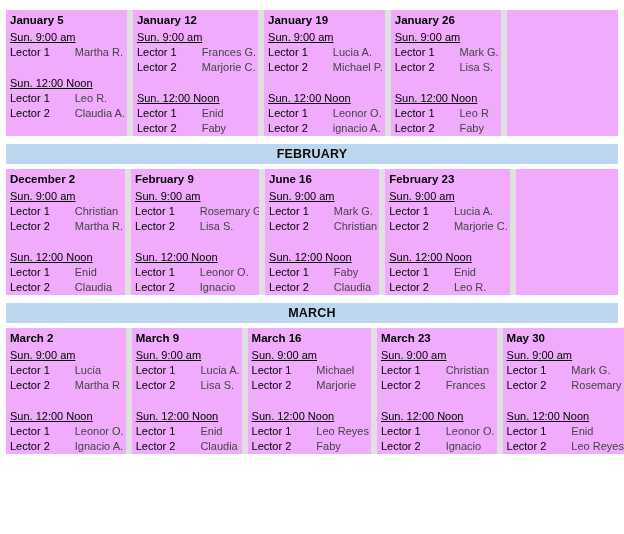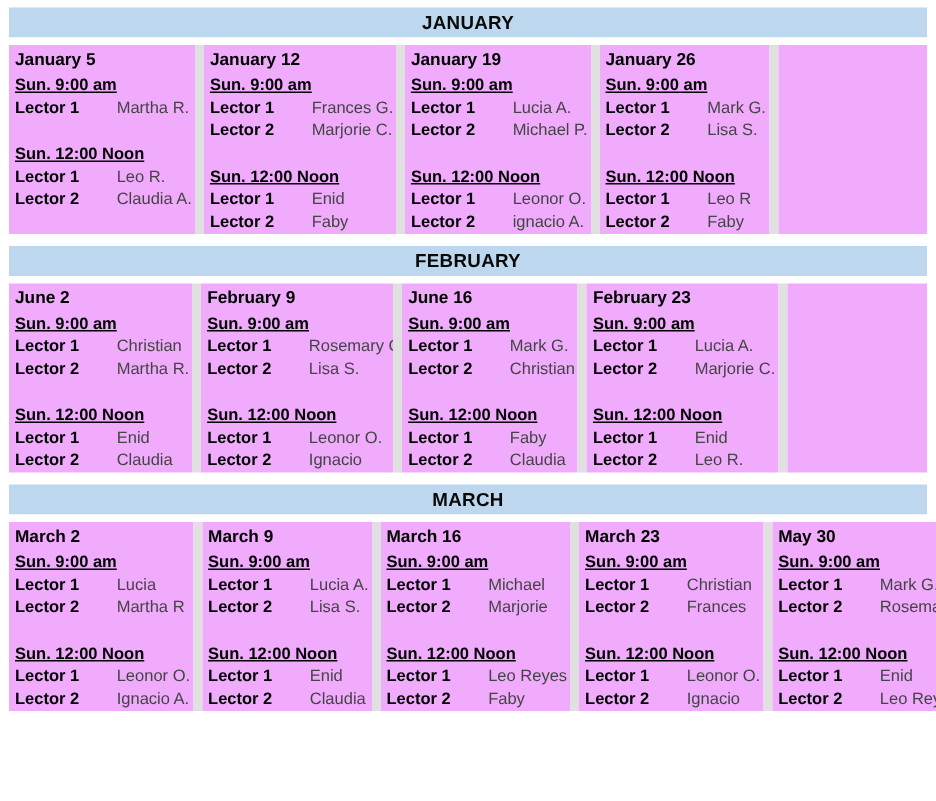--- a/index.html
+++ b/index.html
@@ -83,34 +83,34 @@
     font-size: 11.5px;
     font-weight: bold;
     color: #000000;
     padding-top: 4px;
     white-space: nowrap;
   }
   .slot { margin-top: 1px; }
   .slot.second { margin-top: 13px; }
   .slot-time {
     font-size: 11px;
-    font-weight: bold;
+    font-weight: normal;
     text-decoration: underline;
     color: #000000;
     white-space: nowrap;
     display: inline-block;
   }
   .lector-line {
     font-size: 11px;
     color: #000000;
     white-space: nowrap;
     line-height: 15px;
   }
   .lector-label {
-    font-weight: bold;
+    font-weight: normal;
     color: #000000;
     margin-top: 32px;
   }
   .lector-name {
     font-weight: normal;
     color: #444444;
     padding-left: 5px;
     margin-left: 20px;
   }
   .lector-name.wide { }
@@ -120,23 +120,20 @@
 </style>
 </head>
 <body>
 
 <div class="page">
 
 
   <div class="gap-sm"></div>
 
   <div class="month-block">
-    <div class="month-band">
-      <span class="month-text">JANUARY</span>
-    </div>
     <div class="gap-sm"></div>
     <div class="week-row">
 
       <div class="week-col">
         <div class="date-head">January 5</div>
         <div class="slot">
           <span class="slot-time">Sun. 9:00 am</span>
           <div class="lector-line"><span class="lector-label">Lector 1</span><span class="lector-name">Martha R.</span></div>
         </div>
         <div class="slot second">
@@ -206,21 +203,21 @@
   <div class="gap"></div>
 
   <div class="month-block">
     <div class="month-band">
       <span class="month-text">FEBRUARY</span>
     </div>
     <div class="gap-sm"></div>
     <div class="week-row">
 
       <div class="week-col">
-        <div class="date-head">June 2</div>
+        <div class="date-head">December 2</div>
         <div class="slot">
           <span class="slot-time">Sun. 9:00 am</span>
           <div class="lector-line"><span class="lector-label">Lector 1</span><span class="lector-name">Christian</span></div>
           <div class="lector-line"><span class="lector-label">Lector 2</span><span class="lector-name">Martha R.</span></div>
         </div>
         <div class="slot second">
           <span class="slot-time">Sun. 12:00 Noon</span>
           <div class="lector-line"><span class="lector-label">Lector 1</span><span class="lector-name">Enid</span></div>
           <div class="lector-line"><span class="lector-label">Lector 2</span><span class="lector-name">Claudia</span></div>
         </div>

